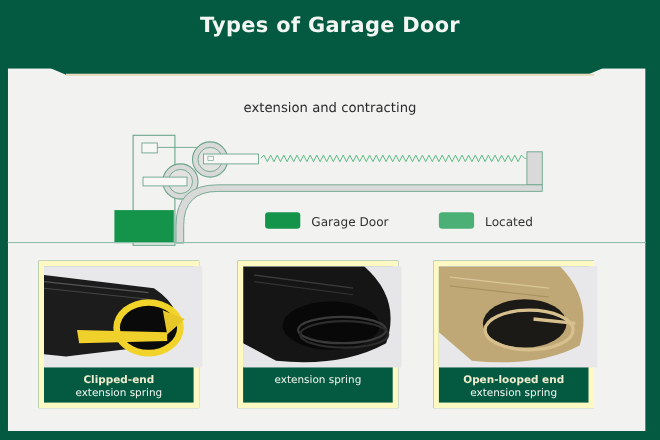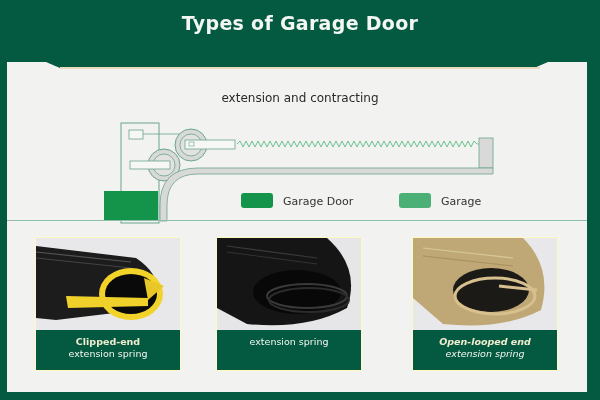--- a/index.html
+++ b/index.html
@@ -33,21 +33,21 @@
       position: absolute; left: 7px; top: 220px; width: 580px; height: 1px;
       background: #8fbfac;
     }
 
     .legend-item { position: absolute; top: 193px; display: flex; align-items: flex-end; padding-left: 24px; }
     .legend-swatch { width: 32px; height: 15px; border-radius: 3px; }
     .legend-label { font-size: 11px; color: #333; margin-left: 10px; }
 
     .card {
       position: absolute; top: 237px; width: 146px; height: 134px;
-      border: 1px solid #fef9c3; background: #045a40;
+      border: 5px solid #fef9c3; background: #045a40;
     }
     .card-photo { width: 144px; height: 92px; position: relative; overflow: hidden; background: #e9e9ea; }
     .card-caption {
       height: 40px; text-align: center; color: #f3f6f0; padding-top: 6px;
       font-size: 9.5px; line-height: 12px;
     }
     .card-caption .bold { font-weight: bold; color: #f1eccf; display: block; }
     .card-caption .normal { display: block; }
   </style>
 </head>
@@ -89,21 +89,21 @@
 
   <rect x="104" y="191" width="54" height="30" fill="#14944a"></rect>
 </svg>
 
 <div class="legend-item" style="left:217px;">
   <div class="legend-swatch" style="background:#14944a;"></div>
   <span class="legend-label">Garage Door</span>
 </div>
 <div class="legend-item" style="left:375px;">
   <div class="legend-swatch" style="background:#4bb076;"></div>
-  <span class="legend-label">Garage</span>
+  <span class="legend-label">Located</span>
 </div>
 
 <div class="divider"></div>
 
 <div class="card" style="left:35px;">
   <div class="card-photo">
     <svg width="144" height="92" viewBox="0 0 144 92">
       <rect width="144" height="92" fill="#e8e8ea"></rect>
       <path d="M0 8 L100 20 Q130 40 120 70 L 20 82 L0 80 Z" fill="#1c1c1c"></path>
       <path d="M0 14 L95 24" stroke="#555" stroke-width="1.2"></path>
@@ -130,21 +130,21 @@
       <ellipse cx="80" cy="54" rx="44" ry="22" fill="#080808"></ellipse>
       <ellipse cx="90" cy="58" rx="40" ry="12" fill="none" stroke="#3a3a3a" stroke-width="2"></ellipse>
       <ellipse cx="92" cy="62" rx="40" ry="12" fill="none" stroke="#2c2c2c" stroke-width="2"></ellipse>
     </svg>
   </div>
   <div class="card-caption">
     <span class="normal">extension spring</span>
   </div>
 </div>
 
-<div class="card" style="left:412px;font-style:italic;">
+<div class="card" style="left:394px;">
   <div class="card-photo">
     <svg width="144" height="92" viewBox="0 0 144 92">
       <rect width="144" height="92" fill="#e8e8ea"></rect>
       <path d="M0 0 L110 0 Q140 30 128 72 Q90 92 30 86 L0 60 Z" fill="#bfa875"></path>
       <path d="M10 10 L100 20" stroke="#d8c79a" stroke-width="1.2"></path>
       <path d="M10 18 L100 28" stroke="#a88f5c" stroke-width="1"></path>
       <ellipse cx="78" cy="52" rx="38" ry="22" fill="#1c1a16"></ellipse>
       <ellipse cx="82" cy="58" rx="40" ry="18" fill="none" stroke="#d7c08e" stroke-width="3"></ellipse>
       <path d="M86 48 L124 52" stroke="#d7c08e" stroke-width="3"></path>
     </svg>

